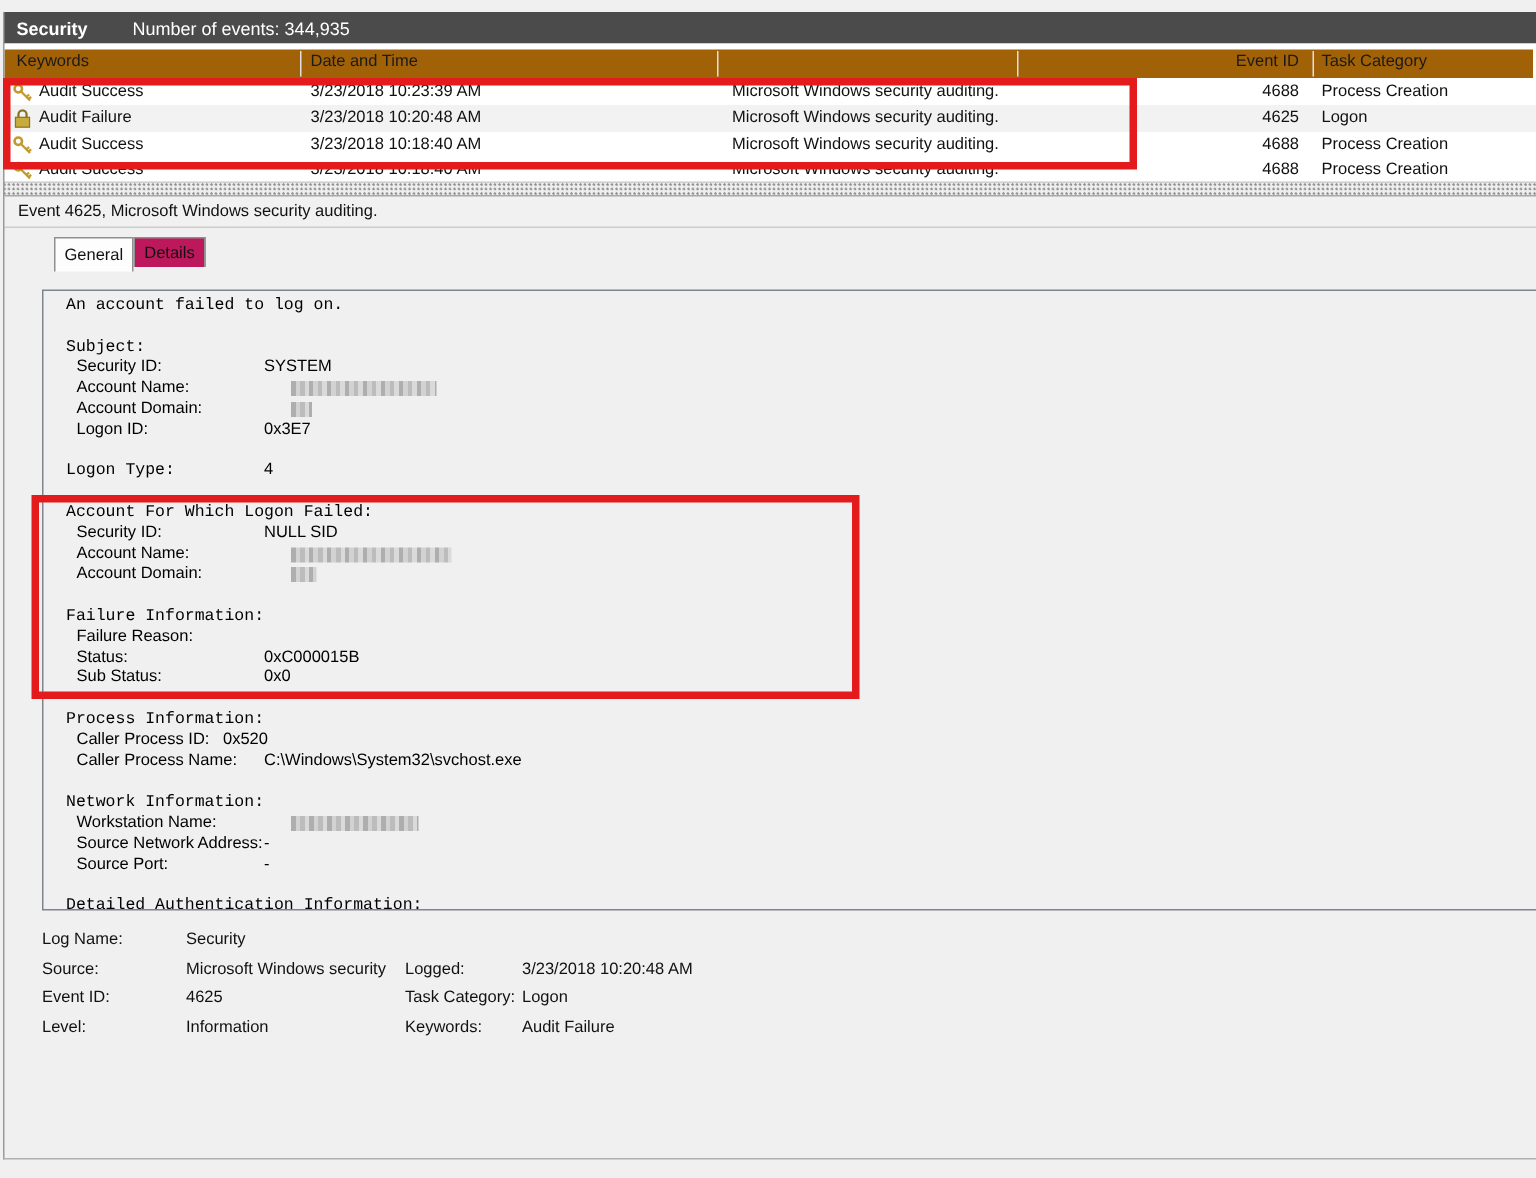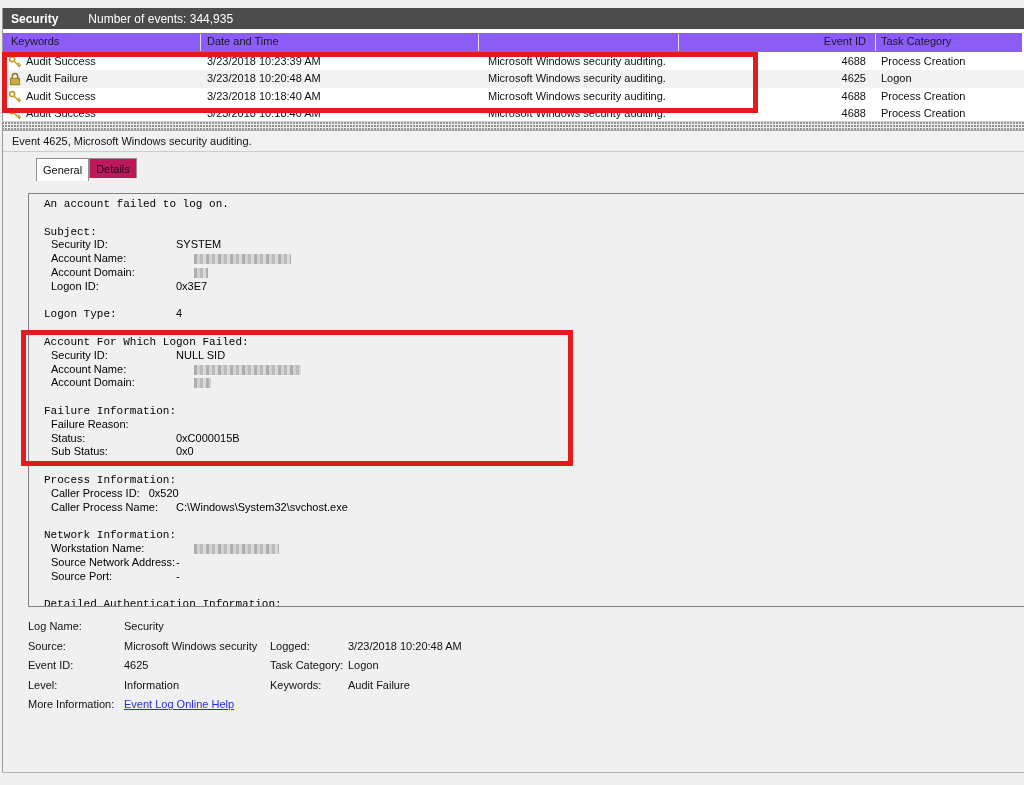--- a/index.html
+++ b/index.html
@@ -15,21 +15,21 @@
   #win-left { left:2px; top:8px; width:1px; height:765px; background:#9a9a9a; z-index:30;}
   #win-bottom { left:2px; top:772px; right:0; height:1px; background:#b0b0b0; z-index:30;}
 
   
   #titlebar { left:2px; top:8px; right:0; height:21px; background:#4b4b4b; color:#fff;
     display:flex; align-items:center; padding-left:9px; font-size:12px; }
   #titlebar .tb-title { font-weight:bold; margin-right:30px; }
 
   
   #lv-bg { left:3px; top:29px; right:0; height:93px; background:#ffffff; }
-  #lv-header { left:3px; top:33px; right:2px; height:19px; background:#8b5cf6; }
+  #lv-header { left:3px; top:33px; right:2px; height:19px; background:#a16207; }
   .hcell { position:absolute; top:2px; color:#1a1a1a; white-space:nowrap; }
   .h-kw { left:8px; } .h-dt { left:204px; } .h-src { left:485px;margin-top:36px; }
   .h-eid { left:675px; width:188px; text-align:right; }
   .h-tc { left:878px; }
   .hsep { position:absolute; top:1px; width:1px; height:17px; background:#e0e0e0; }
 
   .lv-row { position:absolute; left:3px; right:0; height:17.4px; line-height:17.4px; white-space:nowrap; }
   .lv-row.alt { background:#f2f2f3; }
   .cell { position:absolute; top:0; }
   .c-kw { left:23px; } .c-dt { left:204px; } .c-src { left:485px; }
@@ -226,17 +226,13 @@
     <span class="s-value">4625</span>
     <span class="s-rlabel">Task Category:</span>
     <span class="s-rvalue">Logon</span>
   </div>
   <div class="s-row">
     <span class="s-label">Level:</span>
     <span class="s-value">Information</span>
     <span class="s-rlabel">Keywords:</span>
     <span class="s-rvalue">Audit Failure</span>
   </div>
-  <div class="s-row">
-    <span class="s-label">More Information:</span>
-    <span class="s-value" id="online-help">Event Log Online Help</span>
-  </div>
 </div>
 
 </body></html>

